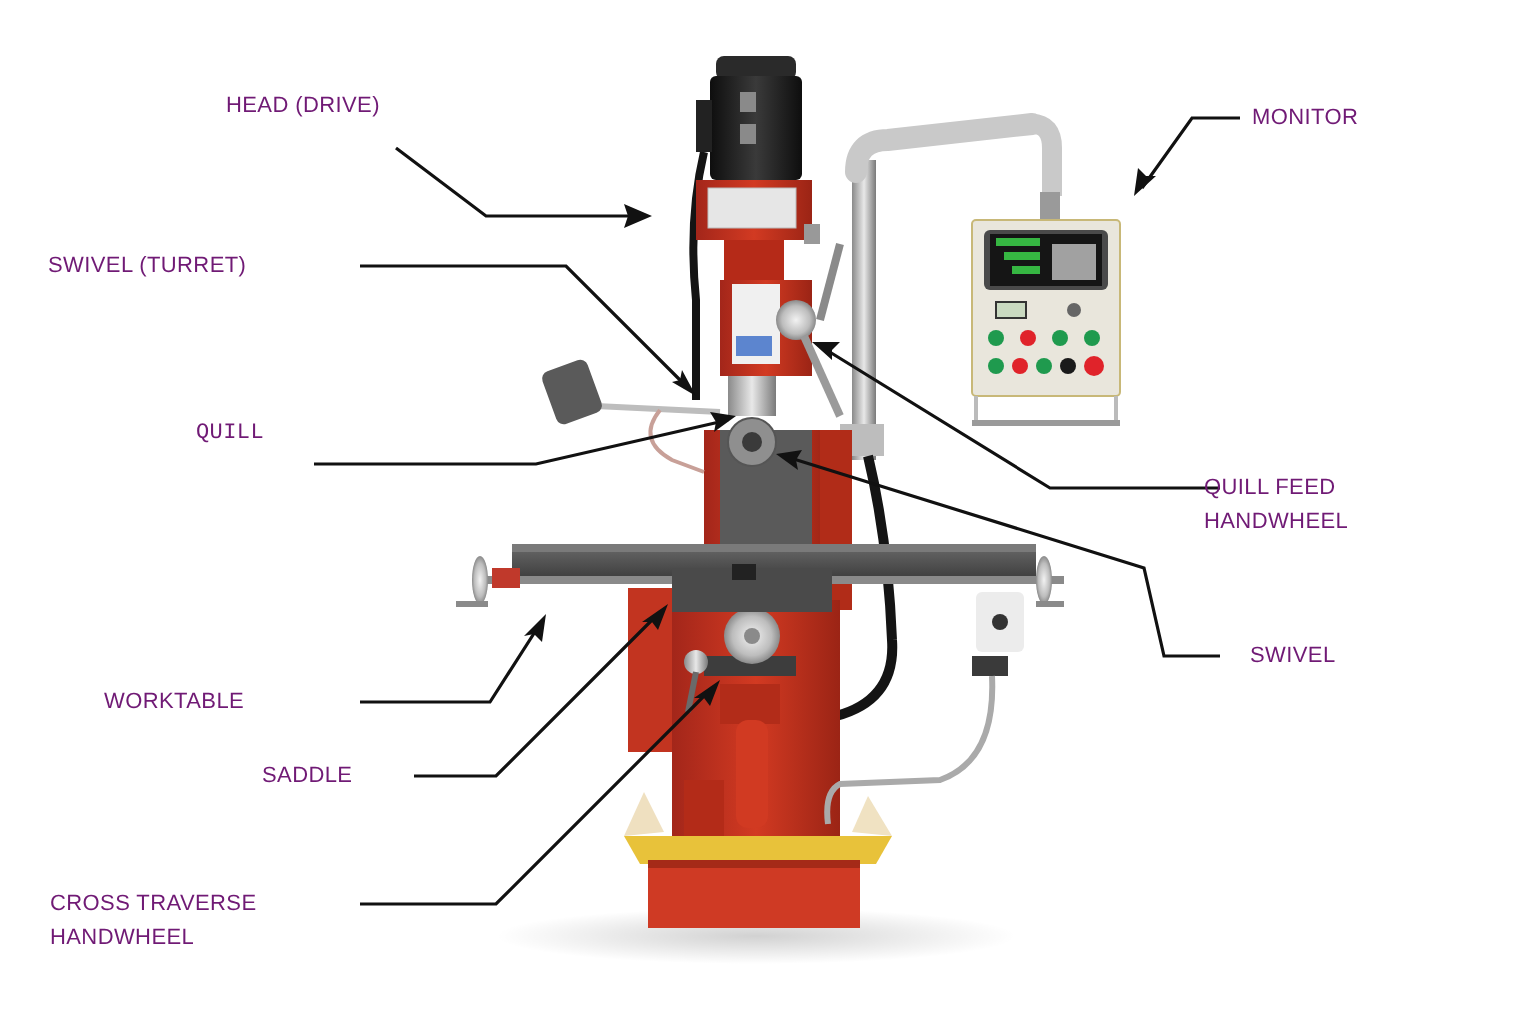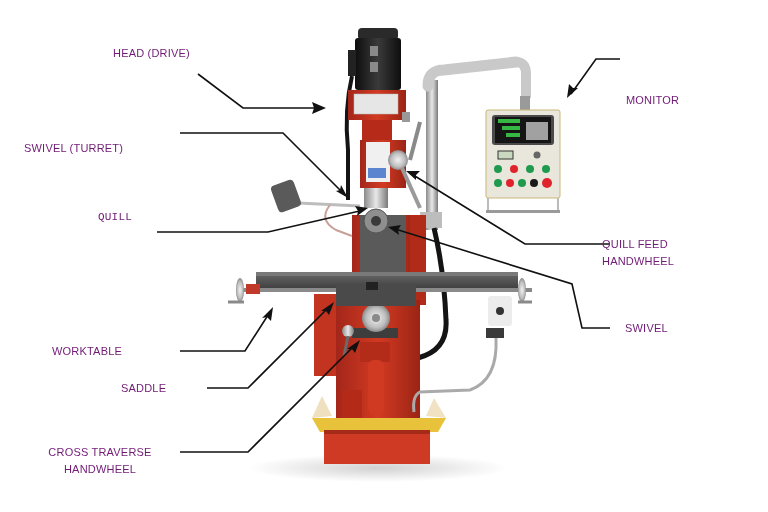--- a/index.html
+++ b/index.html
@@ -2,21 +2,21 @@
 <html><head>
 <meta charset="utf-8">
 <style>
   html, body { margin: 0; padding: 0; background: #ffffff; }
   body { width: 768px; height: 512px; overflow: hidden; position: relative; font-family: "Liberation Sans", "DejaVu Sans", sans-serif; }
   #diagram { position: absolute; left: 0; top: 0; width: 768px; height: 512px; }
   .label {
     position: absolute; font-size: 11px; color: #701a75; letter-spacing: 0.2px;
     line-height: 17px; white-space: pre; font-family: "Liberation Sans", "DejaVu Sans", sans-serif;
   }
-  .label.right-align { text-align: center; }
+  .label.right-align { text-align: left; }
   .leader { fill: none; stroke: #111; stroke-width: 1.6; }
   .arrow { fill: #111; }
 </style>
 </head>
 <body>
 
 <svg id="diagram" viewBox="0 0 768 512" xmlns="http://www.w3.org/2000/svg">
   <defs>
     <linearGradient id="gRed" x1="0" x2="1">
       <stop offset="0" stop-color="#a3261a"></stop>
@@ -191,22 +191,22 @@
   <polygon class="arrow" points="273,307 271,321 267,317 262,318"></polygon>
 
   <polyline class="leader" points="207,388 248,388 330,306"></polyline>
   <polygon class="arrow" points="334,302 329,315 326,311 321,311"></polygon>
 
   <polyline class="leader" points="180,452 248,452 356,344"></polyline>
   <polygon class="arrow" points="360,340 355,353 352,349 347,349"></polygon>
 </svg>
 
 <div class="label" style="left:113px; top:45px;">HEAD (DRIVE)</div>
-<div class="label" style="left:24px; top:140px;">SWIVEL (TURRET)</div>
+<div class="label" style="left:24px; top:125px;">SWIVEL (TURRET)</div>
 <div class="label" style="left:98px; top:209px;font-family:Liberation Mono, monospace;">QUILL</div>
 <div class="label" style="left:52px; top:343px;">WORKTABLE</div>
-<div class="label" style="left:121px; top:380px;">SADDLE</div>
+<div class="label" style="left:131px; top:380px;">SADDLE</div>
 <div class="label right-align" style="left:25px; top:444px; width:150px;">CROSS TRAVERSE
 HANDWHEEL</div>
-<div class="label" style="left:626px; top:51px;margin-top:41px;">MONITOR</div>
+<div class="label" style="left:626px; top:51px;">MONITOR</div>
 <div class="label" style="left:602px; top:236px;">QUILL FEED
 HANDWHEEL</div>
 <div class="label" style="left:625px; top:320px;">SWIVEL</div>
 
 </body></html>

